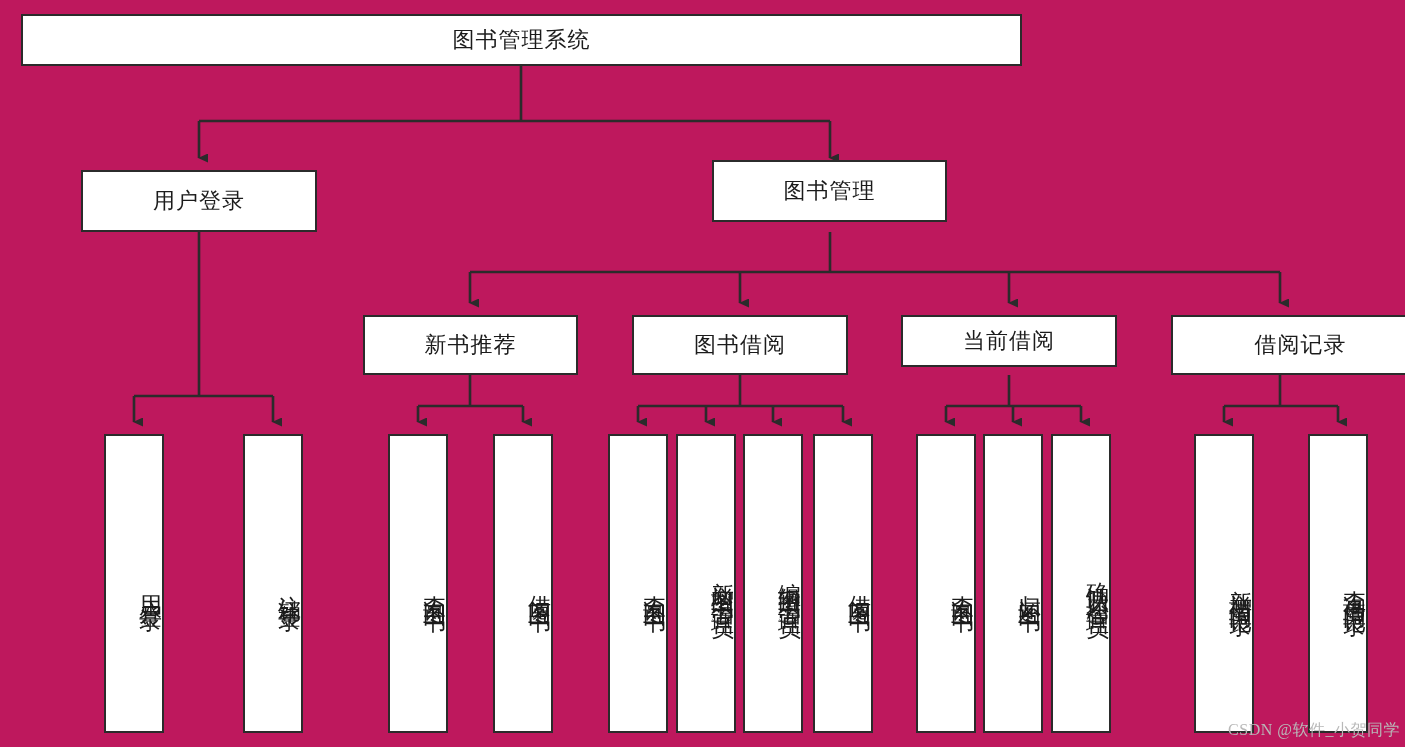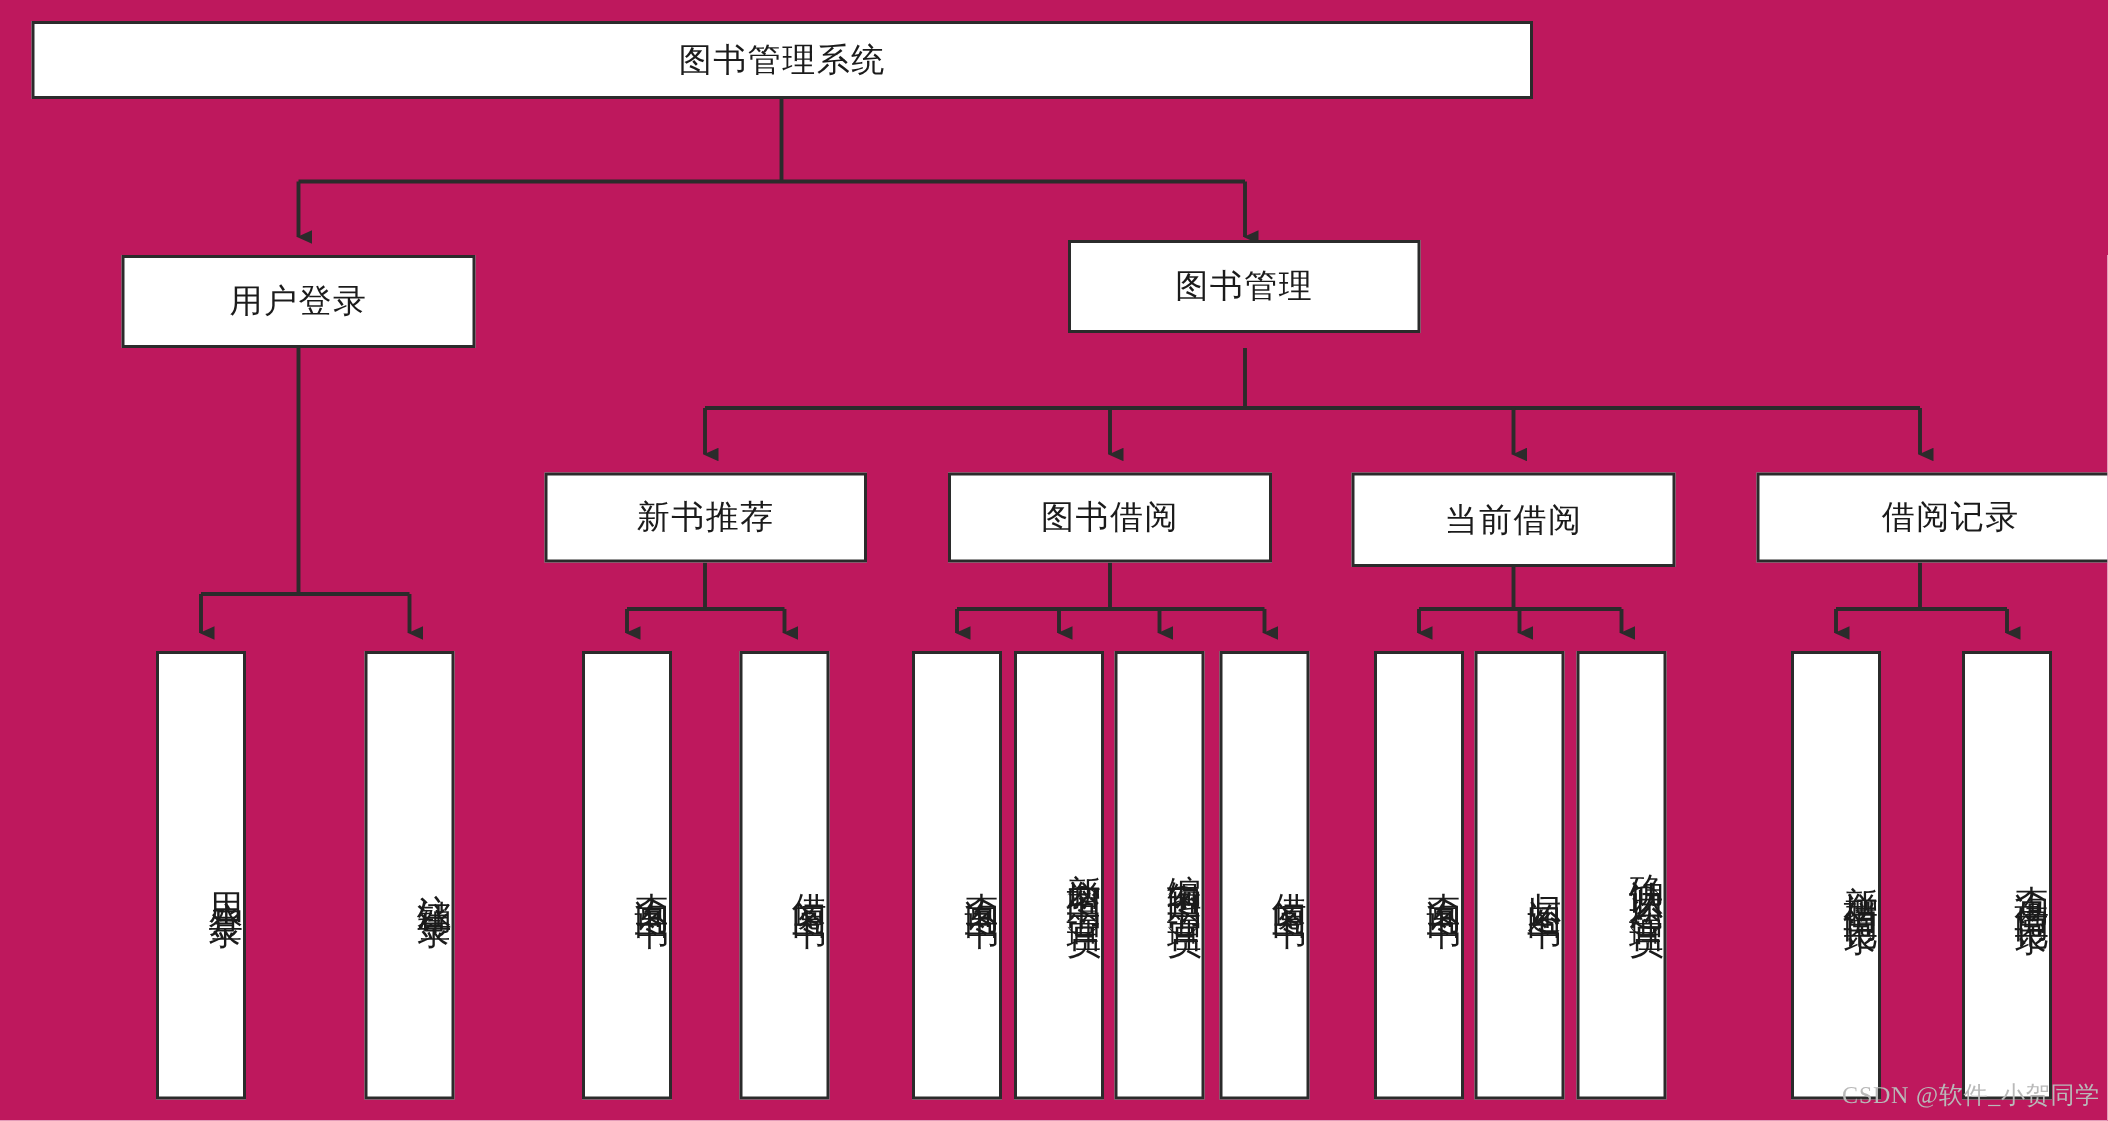--- a/index.html
+++ b/index.html
@@ -126,21 +126,21 @@
   <div class="node h" style="left:712px; top:160px; width:235px; height:62px;">
     <span>图书管理</span>
   </div>
 
   <div class="node h" style="left:363px; top:315px; width:215px; height:60px;">
     <span>新书推荐</span>
   </div>
   <div class="node h" style="left:632px; top:315px; width:216px; height:60px;">
     <span>图书借阅</span>
   </div>
-  <div class="node h" style="left:901px; top:315px; width:216px; height:63px;">
+  <div class="node h" style="left:901px; top:315px; width:216px; height:52px;">
     <span>当前借阅</span>
   </div>
   <div class="node h" style="left:1171px; top:315px; width:259px; height:60px;">
     <span>借阅记录</span>
   </div>
 
   <div class="node v" style="left:104px; top:434px; width:60px; height:299px;">
     <span class="vtext">用户登录</span>
   </div>
   <div class="node v" style="left:243px; top:434px; width:60px; height:299px;">

